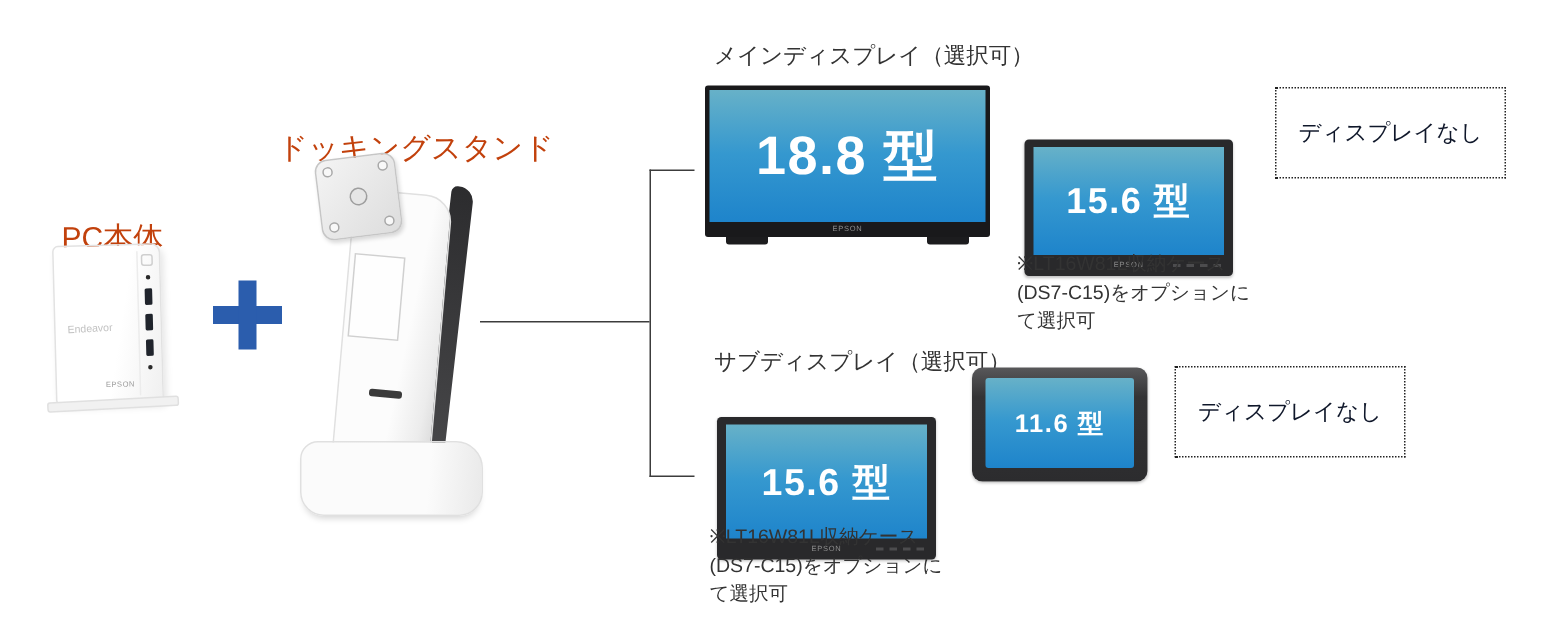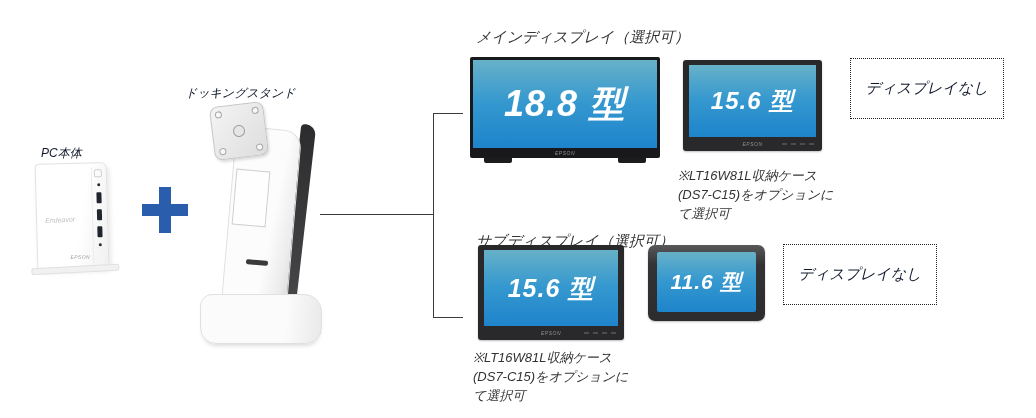--- a/index.html
+++ b/index.html
@@ -1,24 +1,24 @@
 <!DOCTYPE html>
 <html><head>
 <meta charset="utf-8">
 <style>
   * { margin:0; padding:0; box-sizing:border-box; }
   html,body { background:#fff; }
   .canvas {
     position:relative; width:1036px; height:418px; background:#ffffff;
     font-family:"Liberation Sans", sans-serif; color:#333; overflow:hidden;
   }
-  .abs { position:absolute;font-style:italic; }
-
-  
-  .lbl { font-size:12px; color:#0f172a; }
+  .abs { position:absolute; }
+
+  
+  .lbl { font-size:20px; color:#c2410c; }
   .group-title { font-size:15px; color:#333; }
 
   
   .pc-body {
     width:72px; height:106px; background:linear-gradient(100deg,#ffffff 60%,#f0f0f0);
     border:1px solid #e2e2e2; border-radius:4px 6px 3px 3px;
     box-shadow:2px 3px 5px rgba(0,0,0,0.10); transform:rotate(-1.5deg);
   }
   .pc-side {
     position:absolute; right:2px; top:4px; width:13px; height:96px;
@@ -84,33 +84,33 @@
   .mon215 .bezel { background:#19191b; border-radius:2px; padding:3px 3px 0 3px; }
   .mon215 .screen { height:88px; display:flex; align-items:center; justify-content:center; }
   .mon215 .chin { height:10px; display:flex; align-items:center; justify-content:center; position:relative; }
   .mon215 .size-label { font-size:36px; }
   .brand-sm { font-size:5px; color:#8d8d8d; letter-spacing:0.5px; }
   .mon215 .feet { position:relative; height:5px; }
   .mon215 .foot { position:absolute; top:0; width:28px; height:5px; background:#1c1c1e; border-radius:0 0 2px 2px; }
   .mon215 .foot.l { left:14px; } .mon215 .foot.r { right:14px; }
 
   .mon156 { }
-  .mon156 .bezel { background:#29292b; border-radius:3px; padding:5px 6px 0 6px; box-shadow:0 1px 2px rgba(0,0,0,0.25); }
+  .mon156 .bezel { background:#29292b; border-radius:3px; padding:5px 6px 0 6px; box-shadow:0 1px 2px rgba(0,0,0,0.25);margin-top:33px; }
   .mon156 .screen { height:72px; display:flex; align-items:center; justify-content:center; }
   .mon156 .chin { height:14px; display:flex; align-items:center; justify-content:center; position:relative; }
   .mon156 .size-label { font-size:24px; }
   .mon156 .keys { position:absolute; right:2px; top:6px; display:flex; gap:4px; }
   .mon156 .key { width:5px; height:2px; background:#4c4c4e; }
 
   .mon116 {
     width:117px; background:linear-gradient(180deg,#58585a 0%,#333335 26%,#2c2c2e 100%);
     border-radius:7px; padding:7px 9px 9px 9px; box-shadow:0 1px 2px rgba(0,0,0,0.25);
   }
   .mon116 .screen { height:60px; border-radius:2px; display:flex; align-items:center; justify-content:center; }
-  .mon116 .size-label { font-size:21px; }
+  .mon116 .size-label { font-size:17px; }
 
   
   .nodisp {
     width:154px; height:61px; border:1px dotted #222;
     display:flex; align-items:center; justify-content:center;
     font-size:15px; color:#0f172a; background:#fff;
   }
 
   
   .note { font-size:13px; line-height:19px; color:#333; white-space:pre-line; width:180px; }

